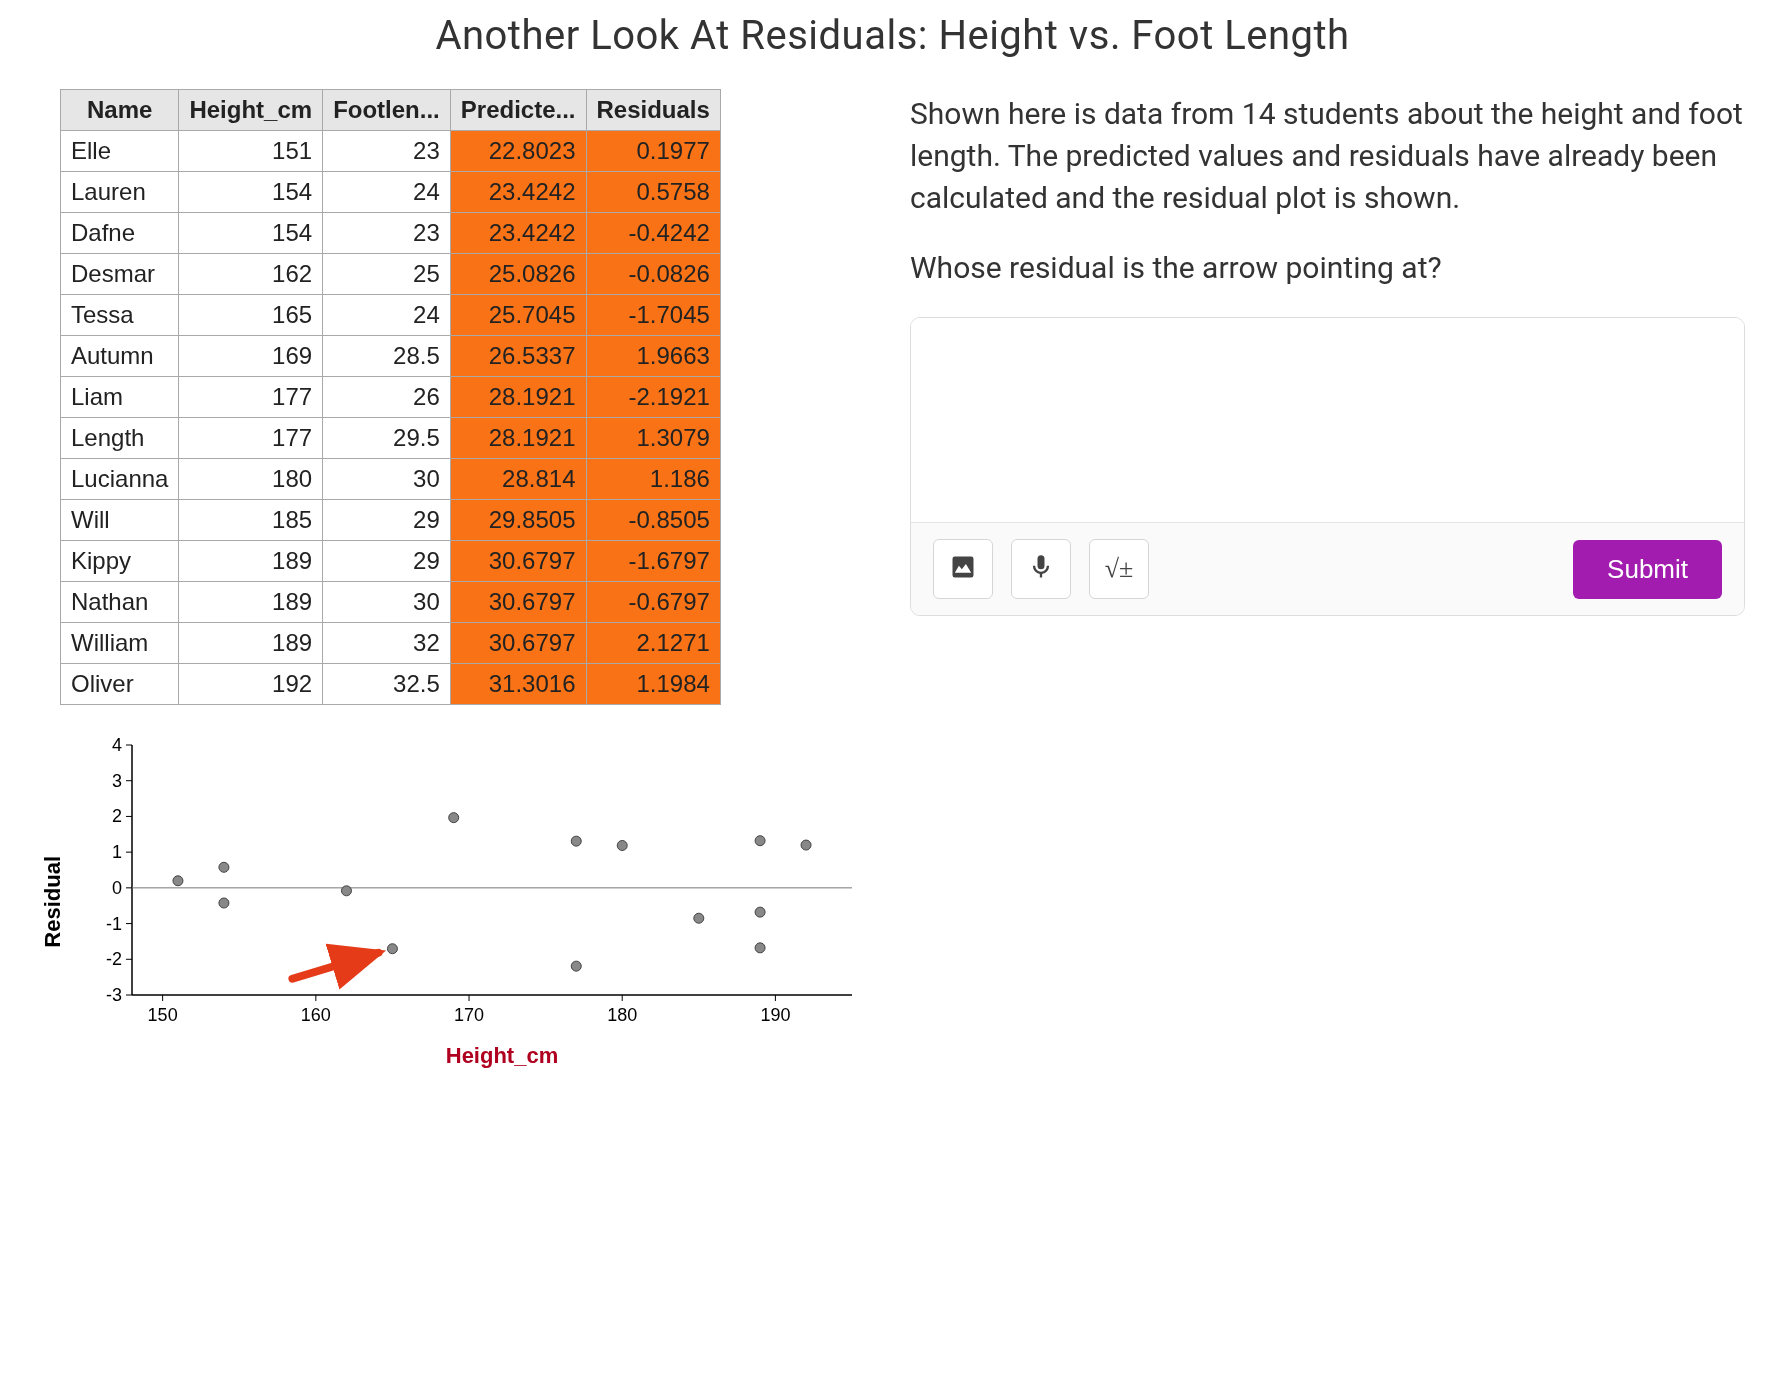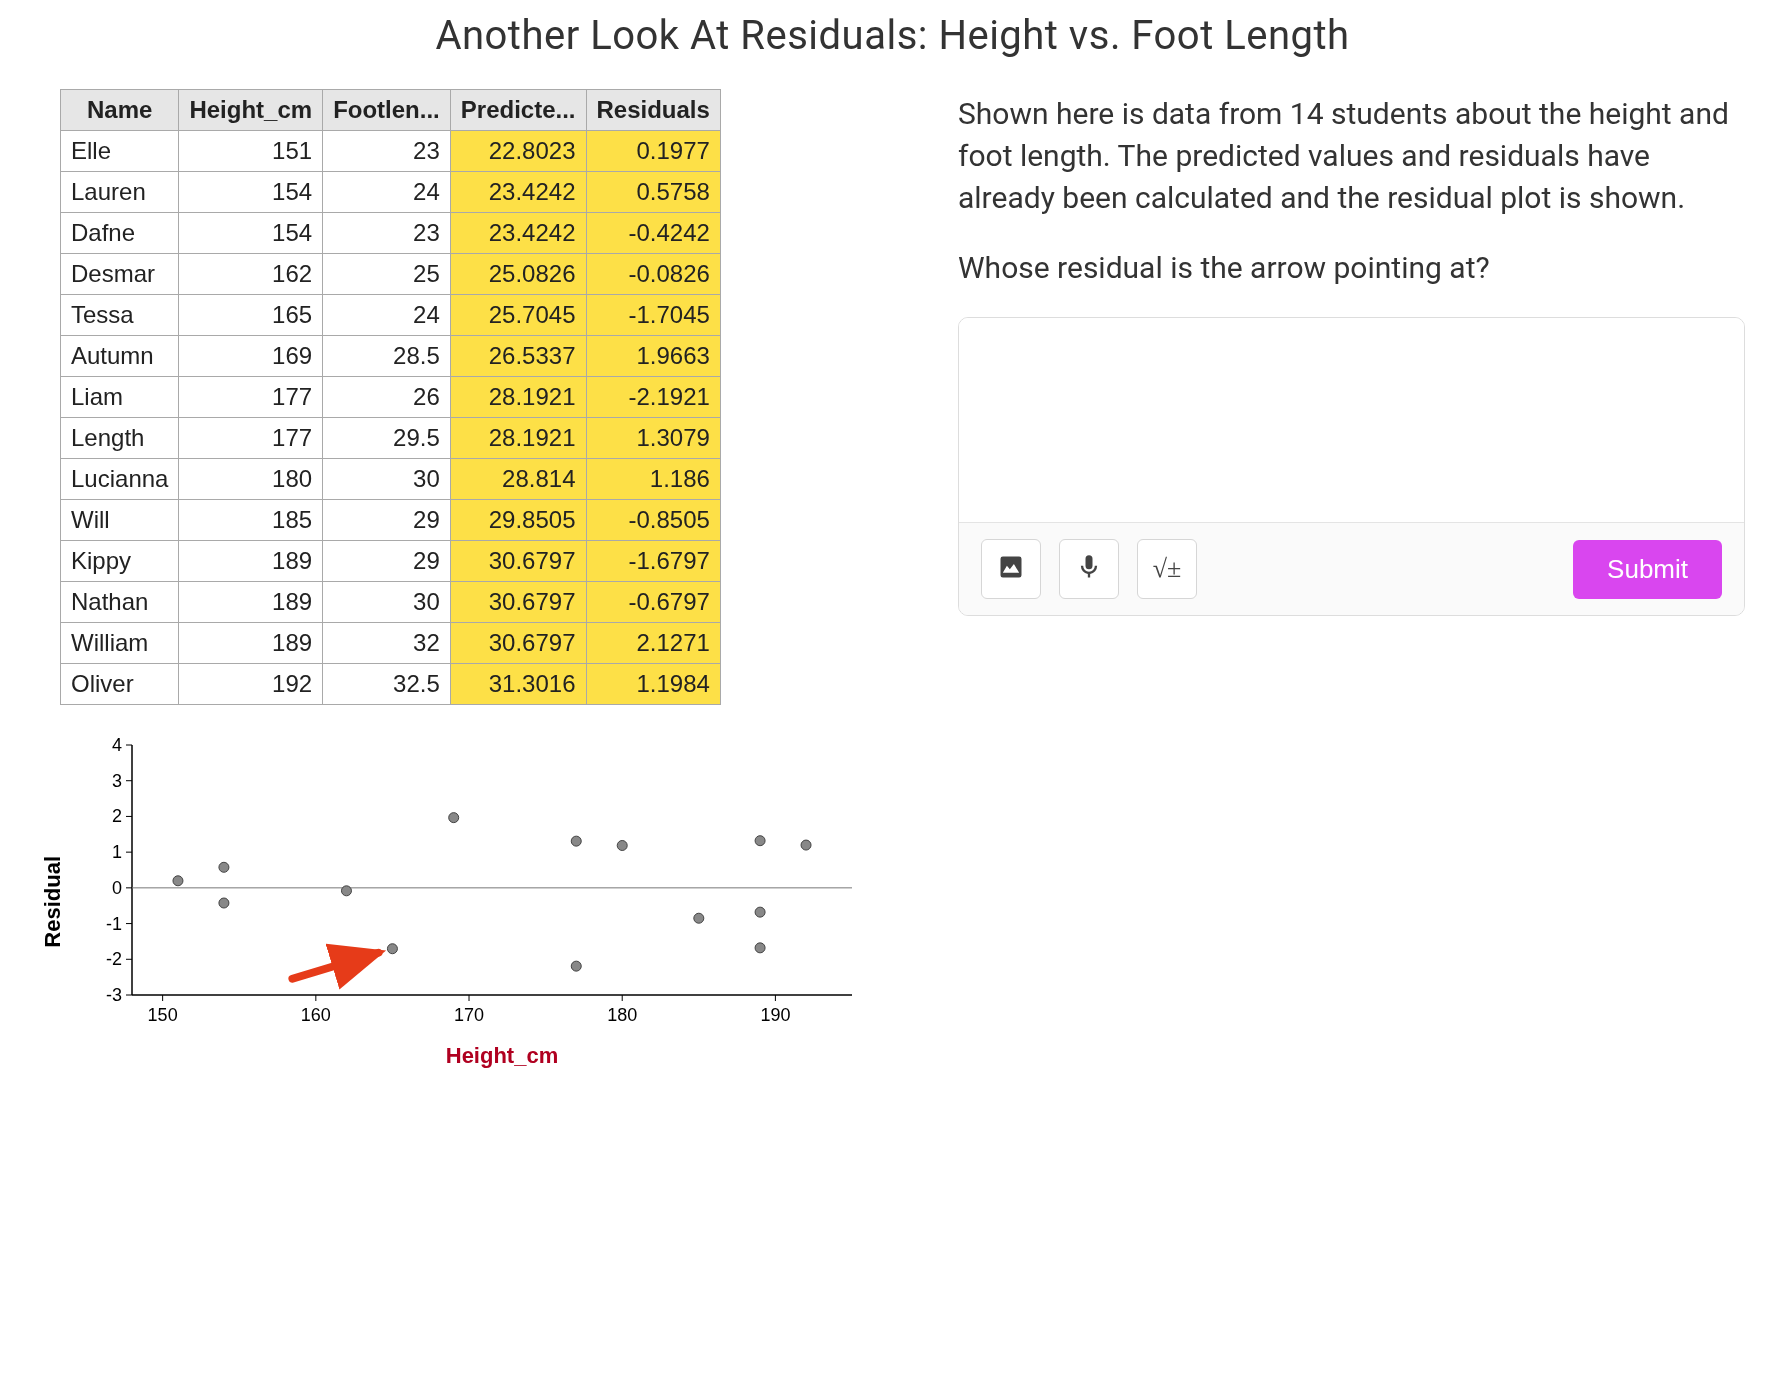--- a/index.html
+++ b/index.html
@@ -27,21 +27,20 @@
     align-items: flex-start;
     gap: 40px;
   }
   .left {
     flex: 0 0 auto;
     width: 830px;
   }
   .right {
     flex: 1 1 auto;
     padding-top: 4px;
-    margin-left: 48px;
   }
 
   
   table.data {
     border-collapse: collapse;
     font-family: Liberation Sans, sans-serif;
     font-size: 24px;
     color: #222;
     margin-left: 20px;
   }
@@ -55,21 +54,21 @@
     background: #e6e6e6;
     font-weight: 700;
     text-align: center;
     color: #222;
   }
   table.data td.name {
     text-align: left;
     border-radius: 12px;
   }
   table.data td.shade {
-    background: #fde047;
+    background: #f97316;
   }
 
   
   .plot-wrap {
     margin-top: 30px;
     display: flex;
     align-items: center;
   }
   .ylab {
     writing-mode: vertical-rl;
@@ -134,21 +133,21 @@
     background: #fff;
     display: flex;
     align-items: center;
     justify-content: center;
     cursor: pointer;
   }
   .tool-btn svg { width: 28px; height: 28px; fill: #444; }
   .tool-btn .sqrt { font-size: 26px; color: #444; font-family: "Times New Roman", serif; }
   .spacer { flex: 1 1 auto; }
   .submit-btn {
-    background: #d946ef;
+    background: #a21caf;
     color: #fff;
     border: none;
     border-radius: 6px;
     font-size: 26px;
     padding: 14px 34px;
     cursor: pointer;
   }
 </style>
 </head>
 <body>

